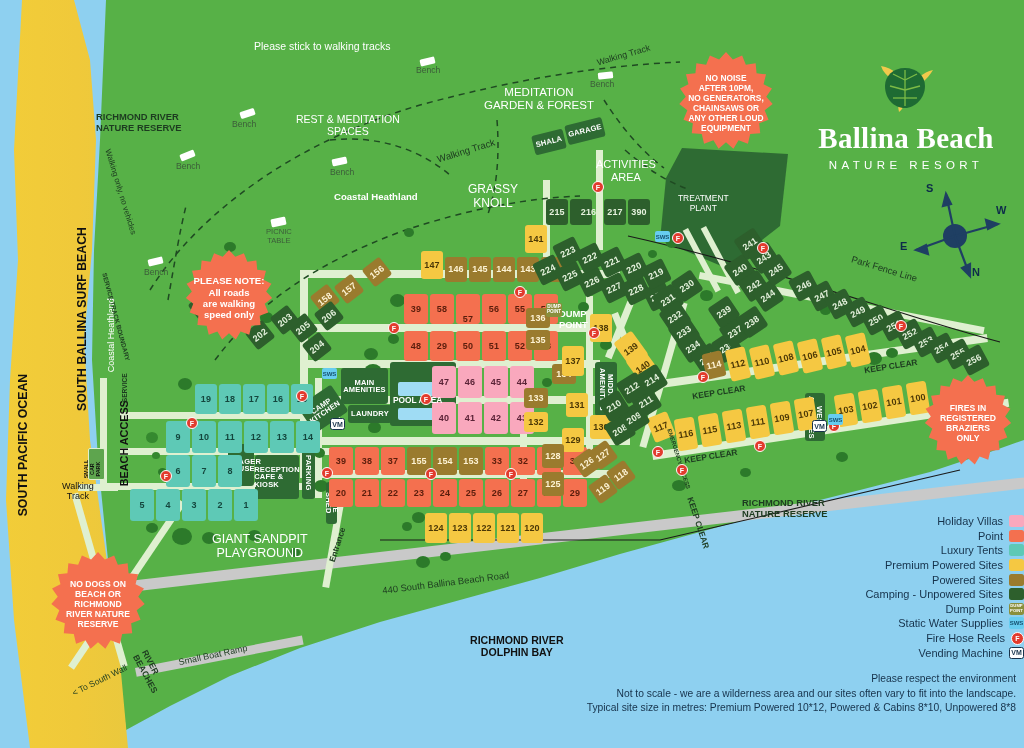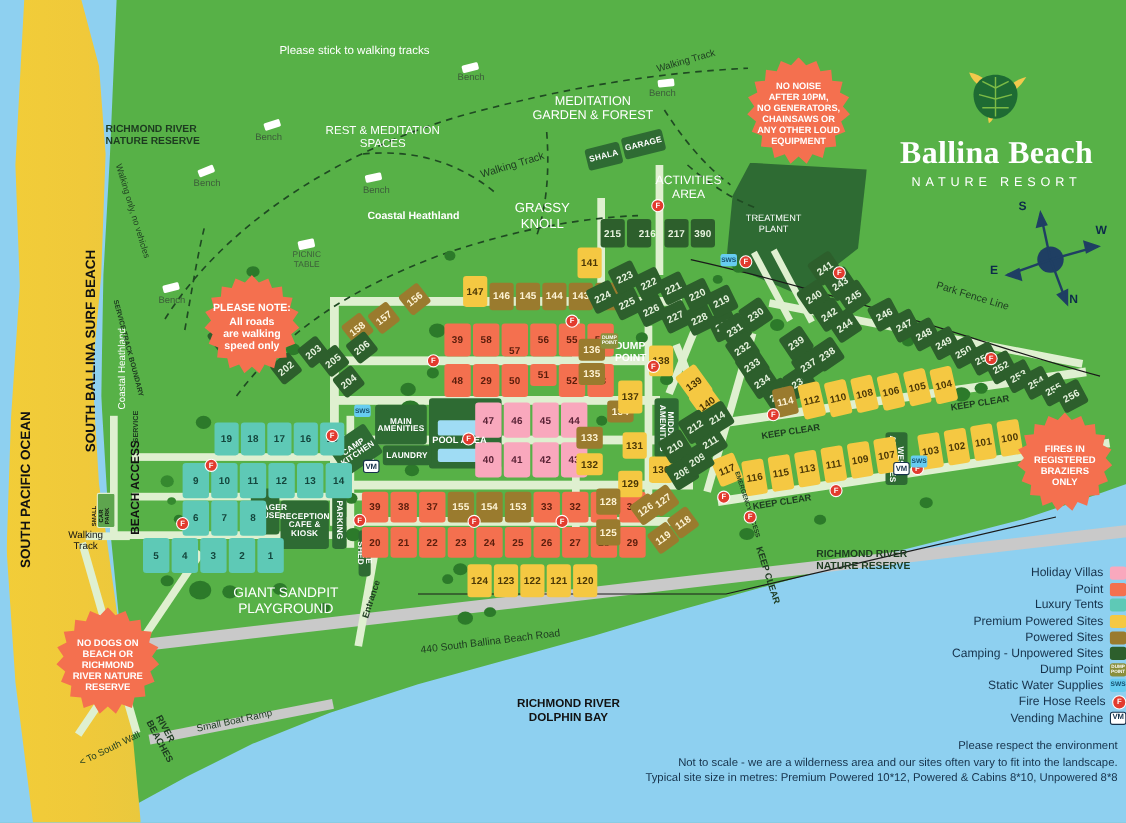--- a/index.html
+++ b/index.html
@@ -252,21 +252,21 @@
 AMENITIES</span>
       </div>
       <div class="site s-bldg" style="left: 303px; top: 393px; width: 40px; height: 32px; transform: rotate(-34deg);">
         <span style="white-space: pre-line; text-align: center;">CAMP
 KITCHEN</span>
       </div>
       <div class="site s-bldg" style="left: 348px; top: 405px; width: 44px; height: 18px;">
         <span style="white-space: pre-line; text-align: center;">LAUNDRY</span>
       </div>
       <div class="site s-bldg" style="left: 255px; top: 455px; width: 44px; height: 44px;">
-        <span style="white-space: pre-line; text-align: center;">RECEPTION
+        <span style="white-space: pre-line; text-align: left;">RECEPTION
 CAFE &amp;
 KIOSK</span>
       </div>
       <div class="site s-bldg" style="left: 302px; top: 447px; width: 13px; height: 52px; writing-mode: vertical-rl;">
         <span style="white-space: pre-line; text-align: center;">PARKING</span>
       </div>
       <div class="site s-bldg" style="left: 326px; top: 482px; width: 11px; height: 42px; writing-mode: vertical-rl;">
         <span style="white-space: pre-line; text-align: center;">BIKE SHED</span>
       </div>
       <div class="site s-bldg" style="left: 595px; top: 362px; width: 22px; height: 54px; writing-mode: vertical-rl;">
@@ -385,21 +385,21 @@
       </div>
       <div class="site s-cabin" style="left: 404px; top: 331px; width: 24px; height: 30px;">
         <span>48</span>
       </div>
       <div class="site s-cabin" style="left: 430px; top: 331px; width: 24px; height: 30px;">
         <span>29</span>
       </div>
       <div class="site s-cabin" style="left: 456px; top: 331px; width: 24px; height: 30px;">
         <span>50</span>
       </div>
-      <div class="site s-cabin" style="left: 482px; top: 331px; width: 24px; height: 20px;">
+      <div class="site s-cabin" style="left: 482px; top: 331px; width: 24px; height: 30px;">
         <span>51</span>
       </div>
       <div class="site s-cabin" style="left: 508px; top: 331px; width: 24px; height: 30px;">
         <span>52</span>
       </div>
       <div class="site s-cabin" style="left: 534px; top: 331px; width: 24px; height: 30px;">
         <span>53</span>
       </div>
       <div class="site s-cabin" style="left: 329px; top: 447px; width: 24px; height: 28px;">
         <span>39</span>

